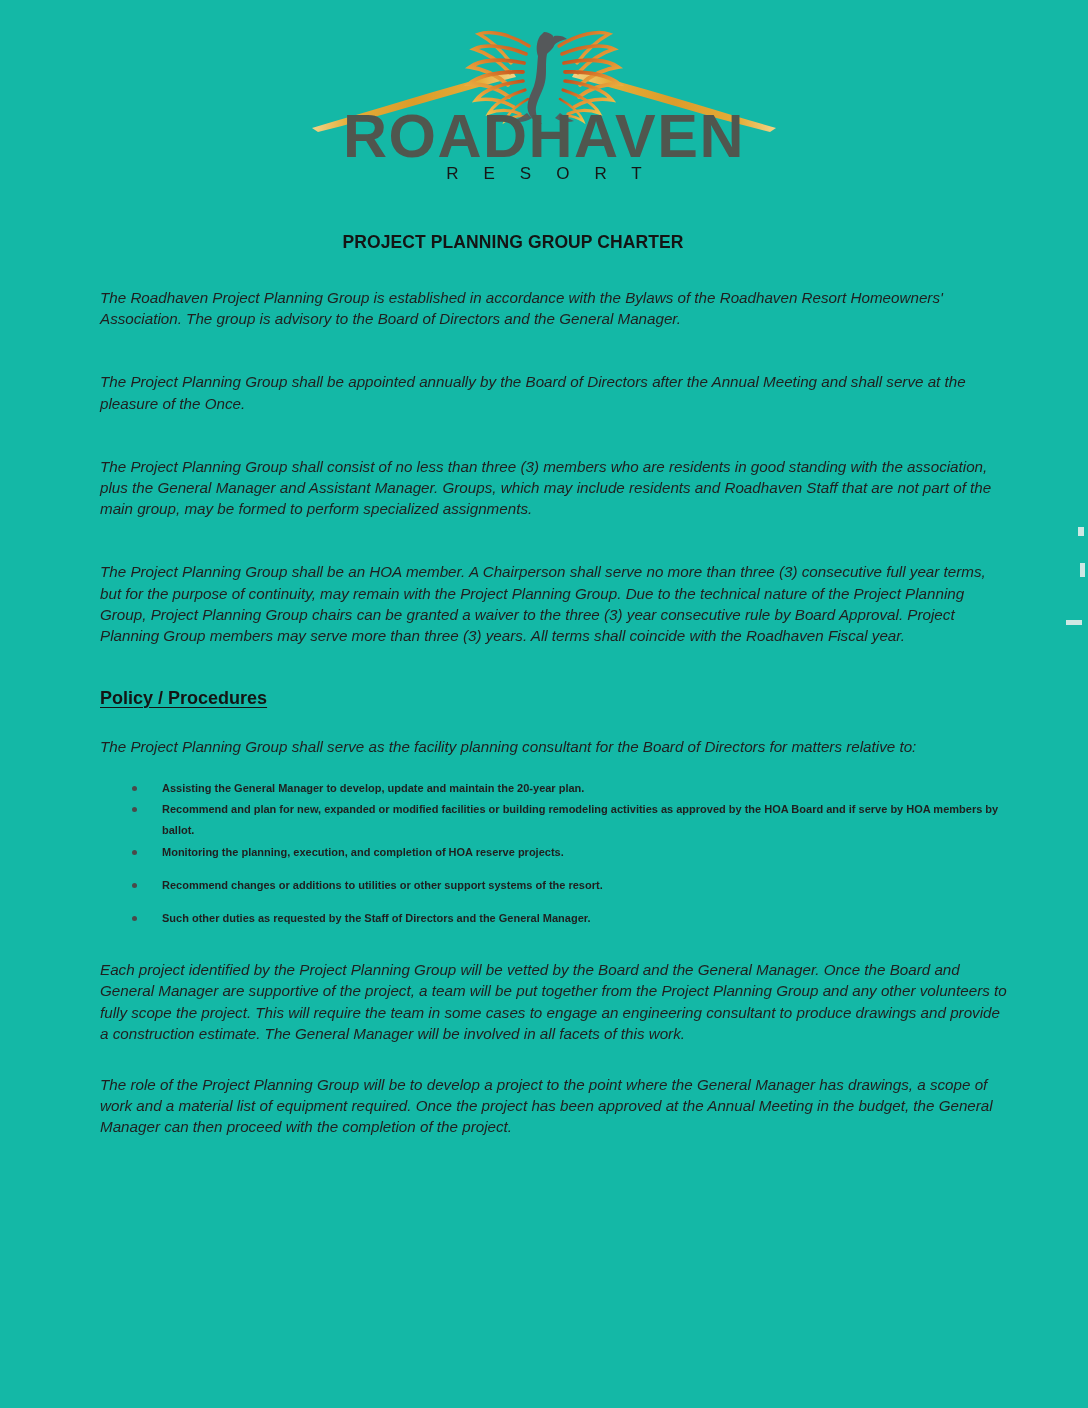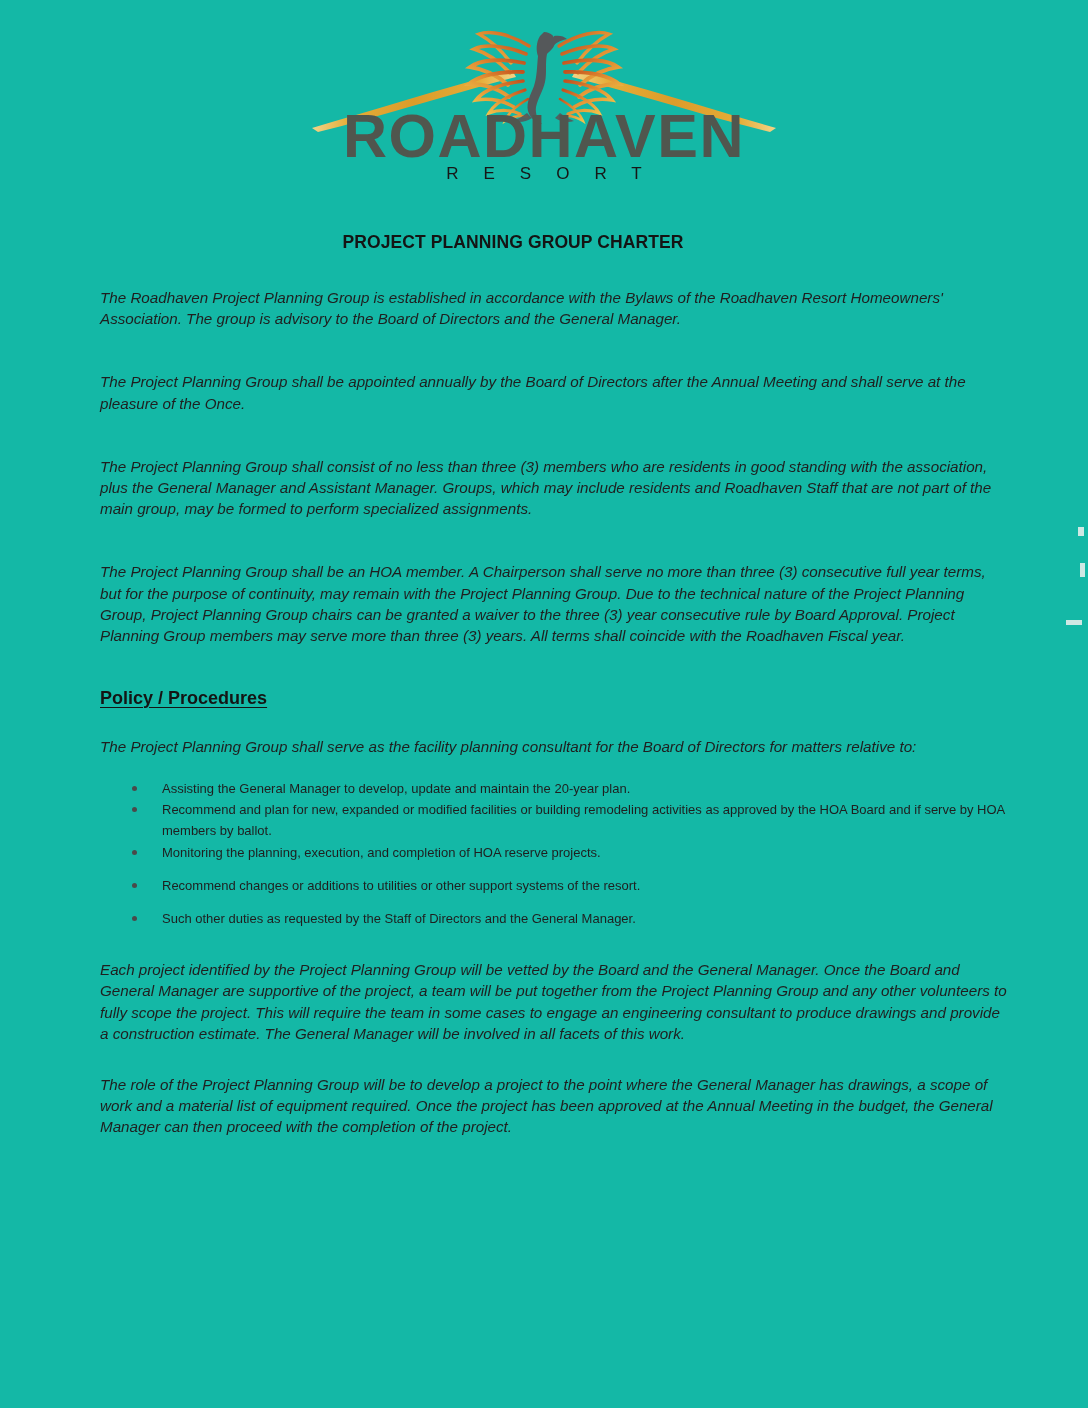--- a/index.html
+++ b/index.html
@@ -122,24 +122,25 @@
   }
 
   ul.bullets {
     list-style: none;
     margin: 0;
     padding: 0;
   }
   ul.bullets li {
     position: relative;
     padding-left: 62px;
-    font-size: 13px;
+    font-size: 11px;
     line-height: 21.2px;
     color: #1f1f1f;
     margin-bottom: 0;
+    font-weight: bold;
   }
   ul.bullets li .dot {
     position: absolute;
     left: 32px;
     top: 8px;
     width: 5px;
     height: 5px;
     border-radius: 50%;
     background: #4a4a4a;
   }

